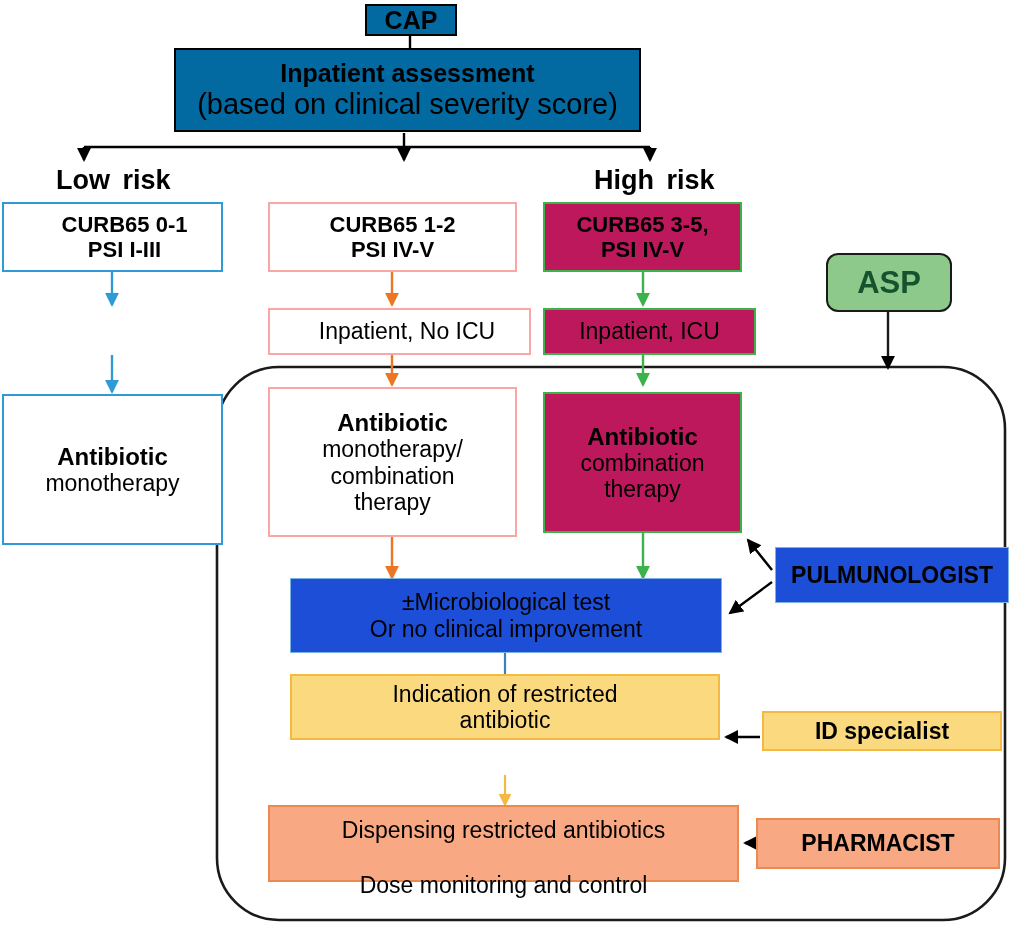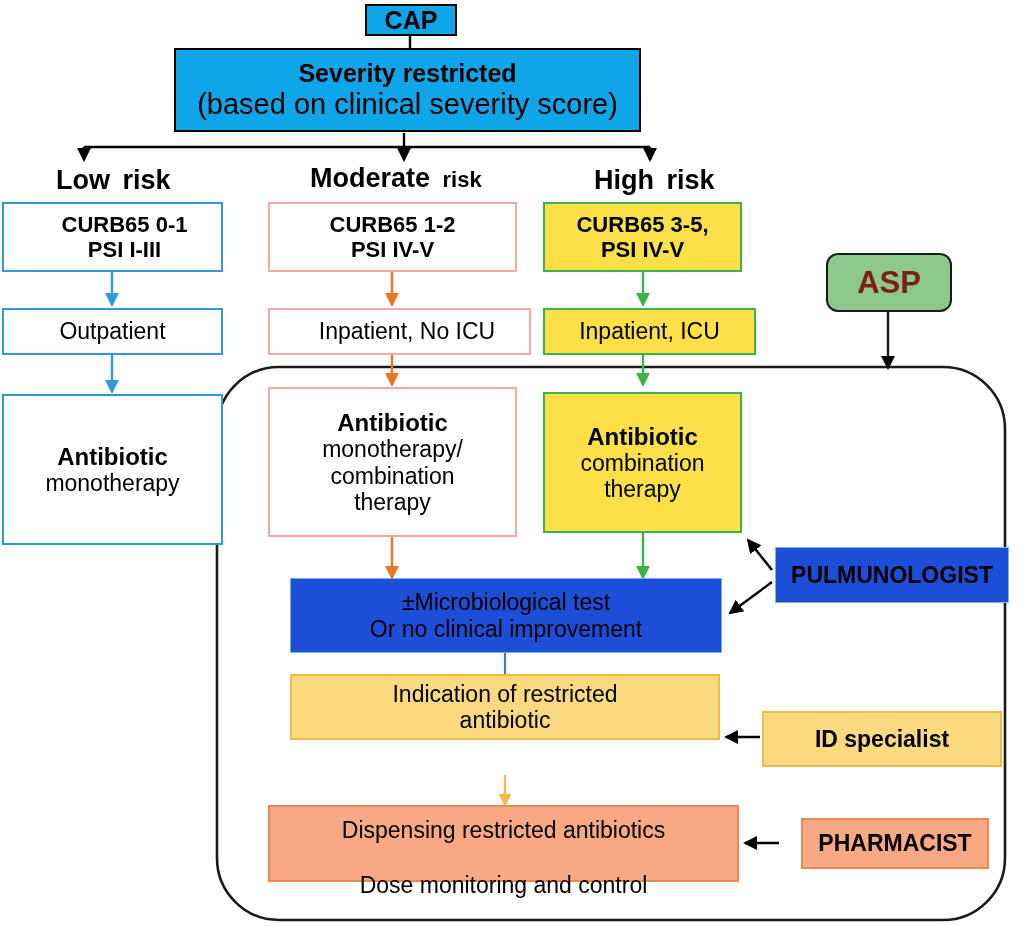--- a/index.html
+++ b/index.html
@@ -36,26 +36,26 @@
     justify-content: center;
     text-align: center;
     line-height: 1.14;
     z-index: 3;
   }
   .node .ln { display: block; white-space: nowrap; }
 
   
   .box-black {
     border: 2px solid #000000;
-    background: #0ea5e9;
+    background: #0369a1;
   }
   
   .box-blue   { border: 2px solid #2e9bd6; background: #ffffff; }
   .box-orange { border: 2px solid #fca5a5; background: #ffffff; }
-  .box-green  { border: 2px solid #3cb34a; background: #fde047; }
+  .box-green  { border: 2px solid #3cb34a; background: #be185d; }
 
   
   .fill-blue   { border: 1px solid #7ab3dd; background: #1d4ed8; }
   .fill-yellow { border: 2px solid #f4b942; background: #fbd97f; }
   .fill-salmon { border: 2px solid #e98a52; background: #f8a882; }
   .fill-green  { border: 2px solid #1a1a1a; background: #8dc98a; border-radius: 12px; }
 
   .cap-label       { font-size: 25px; font-weight: bold; }
   .sev-title       { font-size: 25px; font-weight: bold; }
   .sev-sub         { font-size: 29px; font-weight: normal; }
@@ -63,21 +63,21 @@
   .risk-strong     { font-size: 27px; font-weight: bold; }
   .risk-weak       { font-size: 22px; font-weight: bold; }
   .criteria        { font-size: 22px; font-weight: 600; }
   .setting         { font-size: 23px; font-weight: normal; }
   .ther-head       { font-size: 24px; font-weight: bold; }
   .ther-body       { font-size: 23px; font-weight: normal; }
   .micro-text      { font-size: 23px; font-weight: normal; }
   .indic-text      { font-size: 23px; font-weight: normal; }
   .dispense-text   { font-size: 23px; font-weight: normal; margin-top: 28px; }
   .role-bold       { font-size: 23px; font-weight: bold; }
-  .asp-text        { font-size: 31px; font-weight: bold; color: #7f1d1d; }
+  .asp-text        { font-size: 31px; font-weight: bold; color: #14532d; }
 </style>
 </head>
 <body>
 
 <div id="canvas">
 
   <svg id="wires" viewBox="0 0 1024 926" xmlns="http://www.w3.org/2000/svg">
     <defs>
       <marker id="ah-black" markerWidth="8" markerHeight="8" refX="5.2" refY="3" orient="auto">
         <path d="M0,0 L6,3 L0,6 z" fill="#000000"></path>
@@ -129,33 +129,29 @@
     <path d="M760,737 L726,737" stroke="#000000" stroke-width="2.4" fill="none" marker-end="url(#ah-black)"></path>
 
     <path d="M779,843 L745,843" stroke="#000000" stroke-width="2.4" fill="none" marker-end="url(#ah-black)"></path>
   </svg>
 
   <div class="node box-black" style="left:365px; top:4px; width:92px; height:32px;">
     <span class="ln cap-label">CAP</span>
   </div>
 
   <div class="node box-black" style="left:174px; top:48px; width:467px; height:84px;">
-    <span class="ln sev-title">Severity restricted</span>
+    <span class="ln sev-title">Inpatient assessment</span>
     <span class="ln sev-sub">(based on clinical severity score)</span>
   </div>
 
   <div class="risk-label" style="left:56px; top:165px;">
     <span class="risk-strong">Low</span>
     <span class="risk-strong" style="margin-left: 8px;">risk</span>
   </div>
 
-  <div class="risk-label" style="left:310px; top:163px;">
-    <span class="risk-strong">Moderate</span>
-    <span class="risk-weak" style="margin-left: 8px;">risk</span>
-  </div>
 
   <div class="risk-label" style="left:594px; top:165px;">
     <span class="risk-strong">High</span>
     <span class="risk-strong" style="margin-left: 8px;">risk</span>
   </div>
 
   <div class="node box-blue" style="left:2px; top:202px; width:221px; height:70px;padding-left:24px;">
     <span class="ln criteria">CURB65 0-1</span>
     <span class="ln criteria">PSI I-III</span>
   </div>
@@ -163,23 +159,20 @@
   <div class="node box-orange" style="left:268px; top:202px; width:249px; height:70px;">
     <span class="ln criteria">CURB65 1-2</span>
     <span class="ln criteria">PSI IV-V</span>
   </div>
 
   <div class="node box-green" style="left:543px; top:202px; width:199px; height:70px;">
     <span class="ln criteria">CURB65 3-5,</span>
     <span class="ln criteria">PSI IV-V</span>
   </div>
 
-  <div class="node box-blue" style="left:2px; top:308px; width:221px; height:47px;">
-    <span class="ln setting">Outpatient</span>
-  </div>
 
   <div class="node box-orange" style="left:268px; top:308px; width:263px; height:47px;padding-left:15px;">
     <span class="ln setting">Inpatient, No ICU</span>
   </div>
 
   <div class="node box-green" style="left:543px; top:308px; width:213px; height:47px;">
     <span class="ln setting">Inpatient, ICU</span>
   </div>
 
   <div class="node fill-green" style="left:826px; top:253px; width:126px; height:59px;">
@@ -211,26 +204,26 @@
 
   <div class="node fill-blue" style="left:775px; top:547px; width:234px; height:56px;">
     <span class="ln role-bold">PULMUNOLOGIST</span>
   </div>
 
   <div class="node fill-yellow" style="left:290px; top:674px; width:430px; height:66px;">
     <span class="ln indic-text">Indication of restricted</span>
     <span class="ln indic-text">antibiotic</span>
   </div>
 
-  <div class="node fill-yellow" style="left:762px; top:711px; width:240px; height:56px;">
+  <div class="node fill-yellow" style="left:762px; top:711px; width:240px; height:40px;">
     <span class="ln role-bold">ID specialist</span>
   </div>
 
   <div class="node fill-salmon" style="left:268px; top:805px; width:471px; height:77px;">
     <span class="ln dispense-text">Dispensing restricted antibiotics</span>
     <span class="ln dispense-text">Dose monitoring and control</span>
   </div>
 
-  <div class="node fill-salmon" style="left:801px; top:818px; width:188px; height:51px;">
+  <div class="node fill-salmon" style="left:756px; top:818px; width:244px; height:51px;">
     <span class="ln role-bold">PHARMACIST</span>
   </div>
 
 </div>
 
 </body></html>

